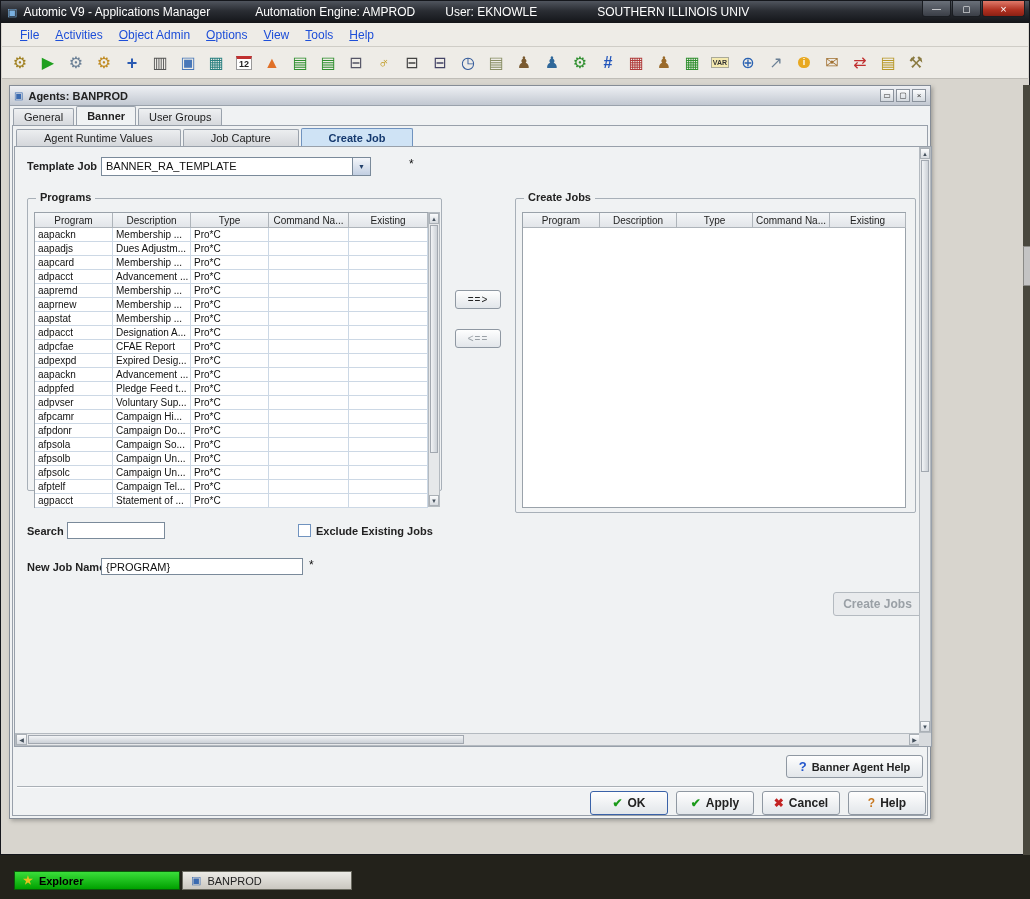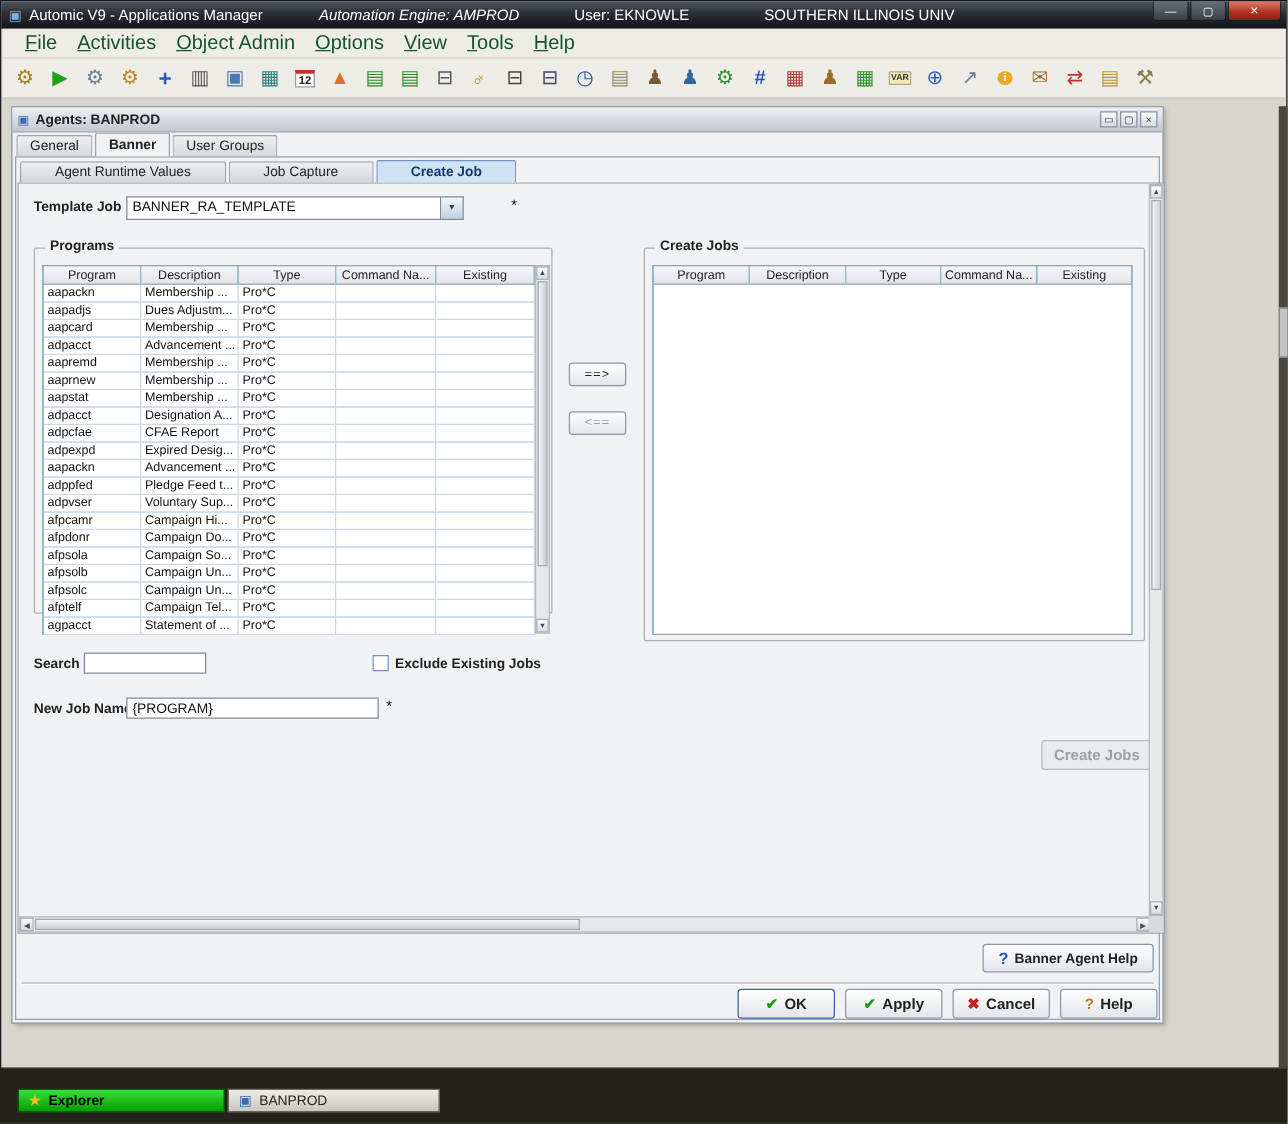--- a/index.html
+++ b/index.html
@@ -8,33 +8,33 @@
 
   
   .app-window { position:absolute; left:0; top:0; width:1030px; height:855px; background:#d8d5ce; border:1px solid #15171c; }
 
   
   .titlebar { position:absolute; left:0; top:0; width:100%; height:22px;
     background:linear-gradient(#50555e,#2a2d33 45%,#131519); color:#fff;
     display:flex; align-items:center; padding-left:6px; font-size:12px; }
   .tb-icon { color:#7ab0e0; font-size:11px; margin-right:6px; }
   .tb-title { margin-right:45px; }
-  .tb-engine { margin-right:44px;font-style:italic; }
+  .tb-engine { margin-right:30px; }
   .tb-user { margin-right:60px; }
   .tb-spacer { flex:1; }
   .win-btns { display:flex; margin-right:4px; align-self:flex-start; }
   .wb { width:29px; height:16px; display:flex; align-items:center; justify-content:center;
     font-size:9px; color:#fff; background:linear-gradient(#6a707a,#3a3e46);
     border:1px solid #1a1d22; border-top:none; border-radius:0 0 3px 3px; margin-left:1px; cursor:default; }
   .wb.close { width:43px; background:linear-gradient(#e07a6a,#b03020 60%,#8a2014); font-size:11px; }
 
   
   .menubar { position:absolute; left:1px; top:22px; right:1px; height:24px; background:#eeece7;
     border-bottom:1px solid #cfcdc7; display:flex; align-items:center; padding-left:10px; }
-  .menu-item { display:inline-block; padding:3px 8px; font-size:16px; color:#14532d; cursor:default; }
+  .menu-item { display:inline-block; padding:3px 8px; font-size:12px; color:#1d4ed8; cursor:default; }
   .menu-item::first-letter { text-decoration:underline; }
 
   
   .toolbar { position:absolute; left:1px; top:46px; right:1px; height:32px; background:#eeece7;
     border-bottom:1px solid #bfbdb7; display:flex; align-items:center; padding-left:6px; gap:4px; }
   .ticon { width:24px; height:24px; display:flex; align-items:center; justify-content:center;
     font-size:16px; border:1px solid transparent; cursor:default; }
   .tg { display:inline-block; line-height:1; }
 
   

